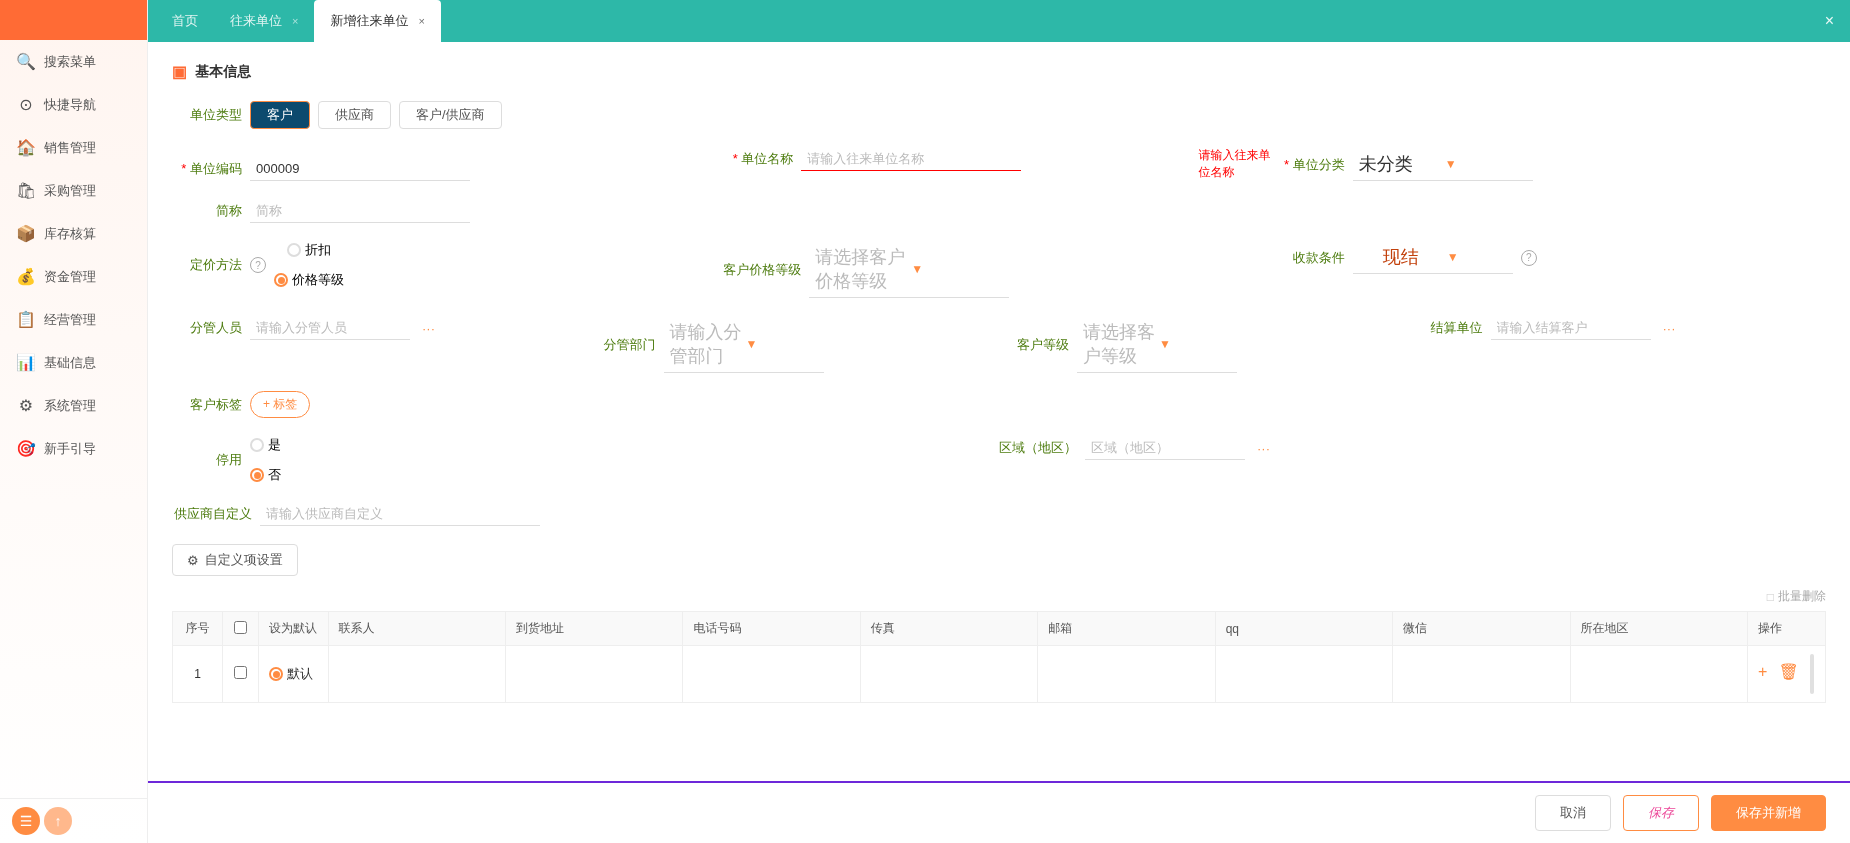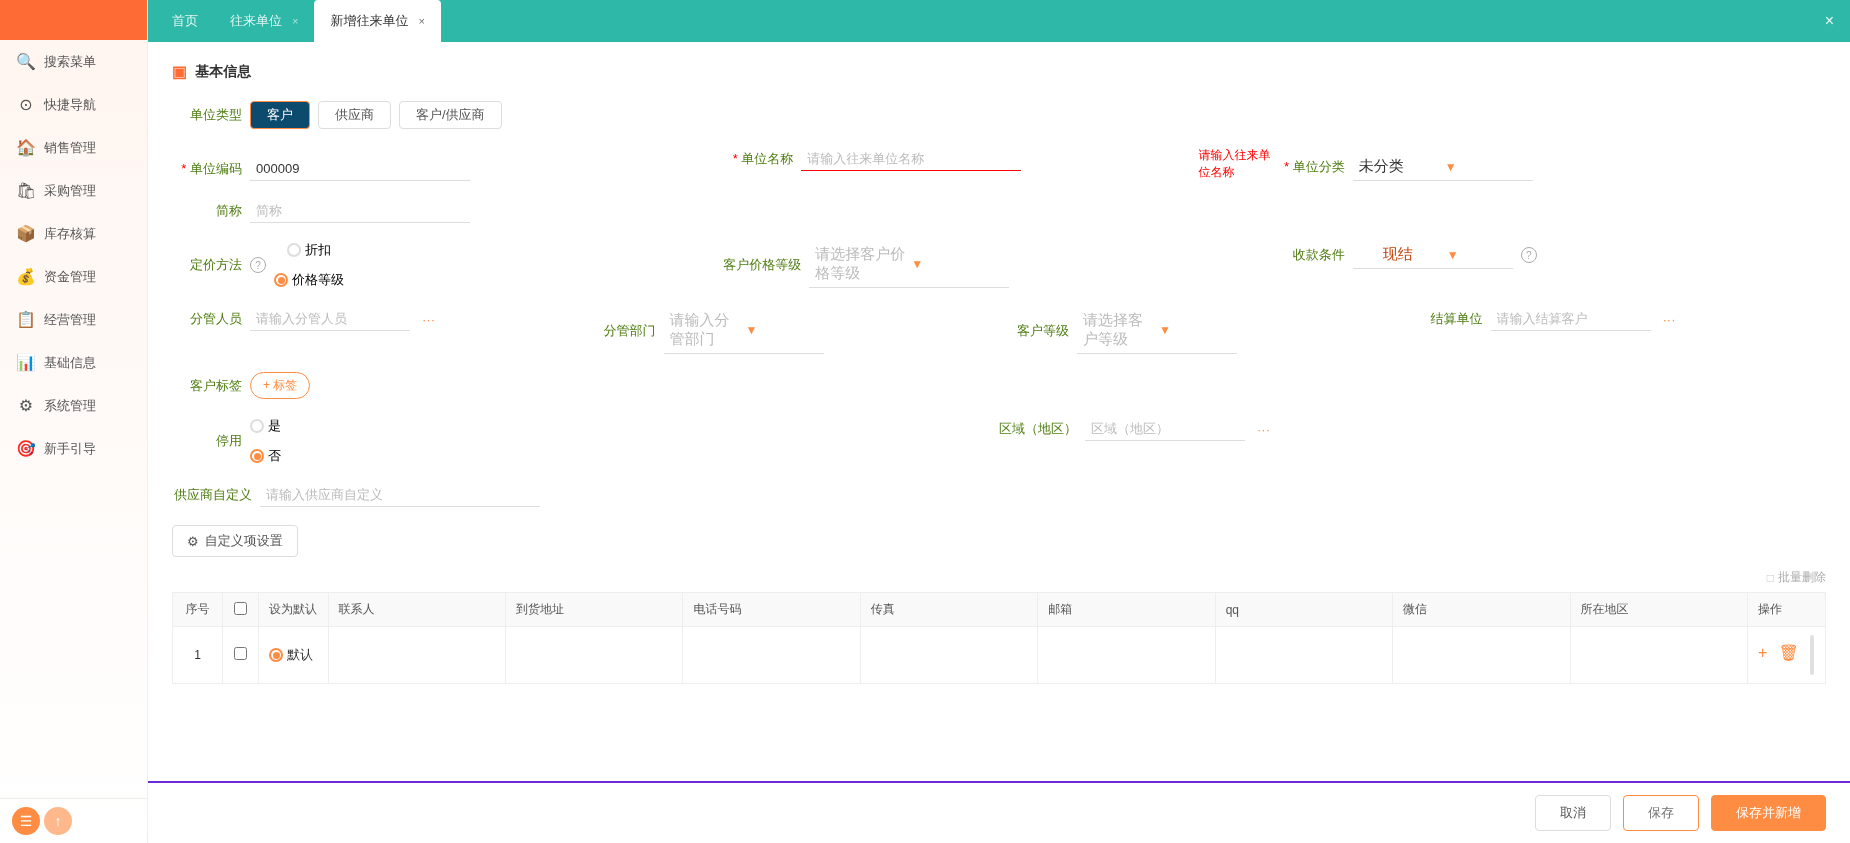--- a/index.html
+++ b/index.html
@@ -158,21 +158,21 @@
 
     .form-select {
       display: flex;
       align-items: center;
       border-bottom: 1px solid #ddd;
       padding: 4px 6px;
       min-width: 160px;
       cursor: pointer;
       gap: 4px;
     }
-    .form-select span { flex: 1; color: #bbb; font-size: 15px; }
+    .form-select span { flex: 1; color: #bbb; font-size: 18px; }
     .form-select .arrow { color: #ff8c42; font-size: 12px; }
 
     .unit-type-group {
       display: flex;
       gap: 8px;
     }
     .type-btn {
       padding: 4px 16px;
       border: 1px solid #ddd;
       border-radius: 4px;
@@ -304,21 +304,21 @@
       flex-shrink: 0;
     }
     .btn {
       padding: 8px 24px;
       border-radius: 4px;
       cursor: pointer;
       font-size: 13px;
       border: 1px solid #ddd;
     }
     .btn-cancel { background: white; color: #555; }
-    .btn-save { background: white; color: #737373; border-color: #ff8c42; }
+    .btn-save { background: white; color: #ec4899; border-color: #ff8c42; font-style: italic; }
     .btn-save-new { background: #ff8c42; color: white; border-color: #ff8c42; }
 
     .form-field-col {
       display: flex;
       flex-direction: row;
     }
   </style>
 </head>
 <body>
 

